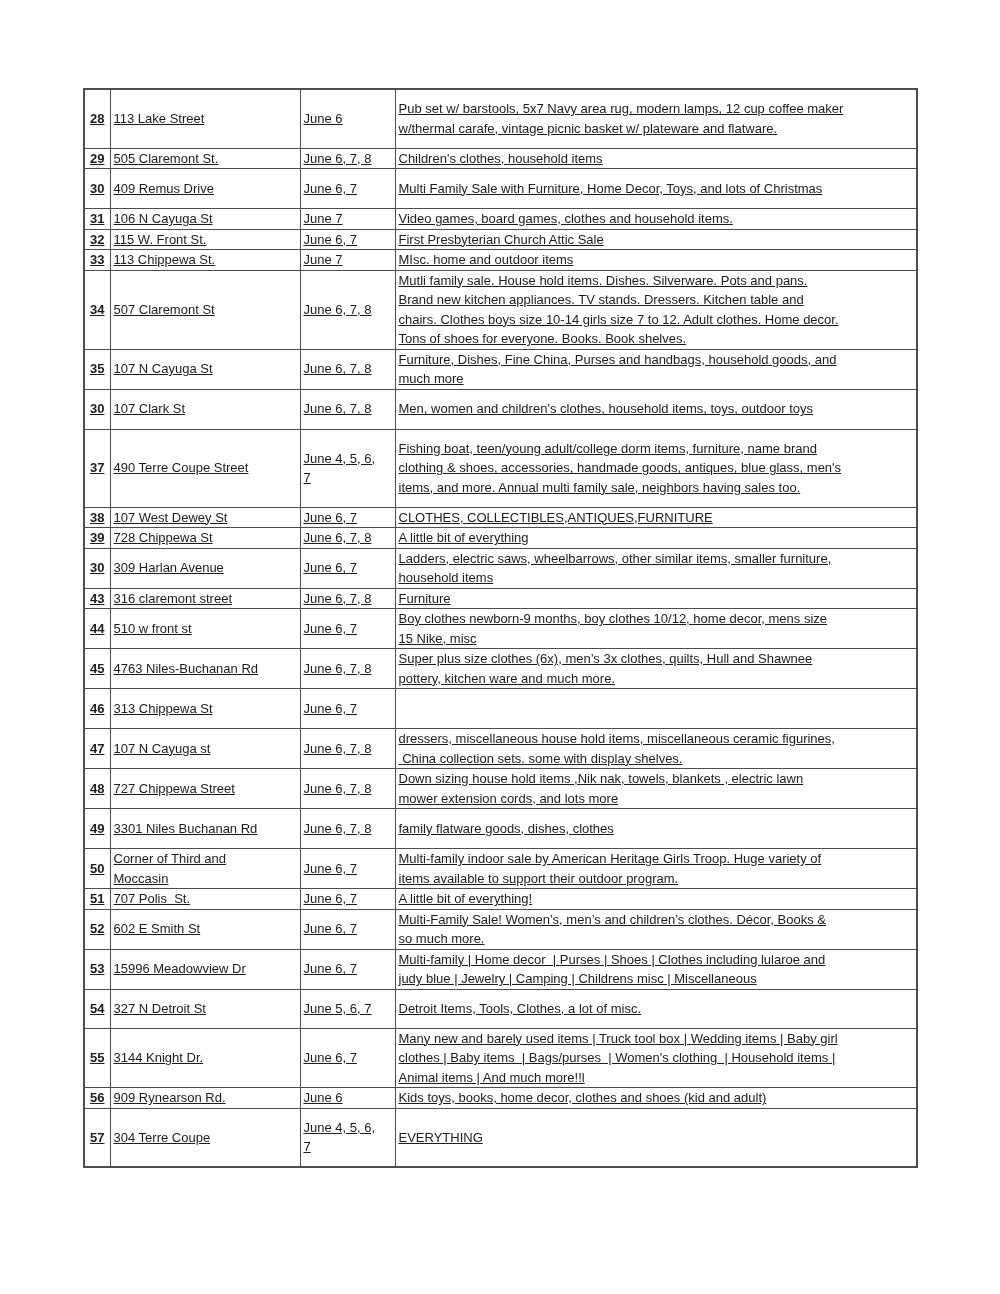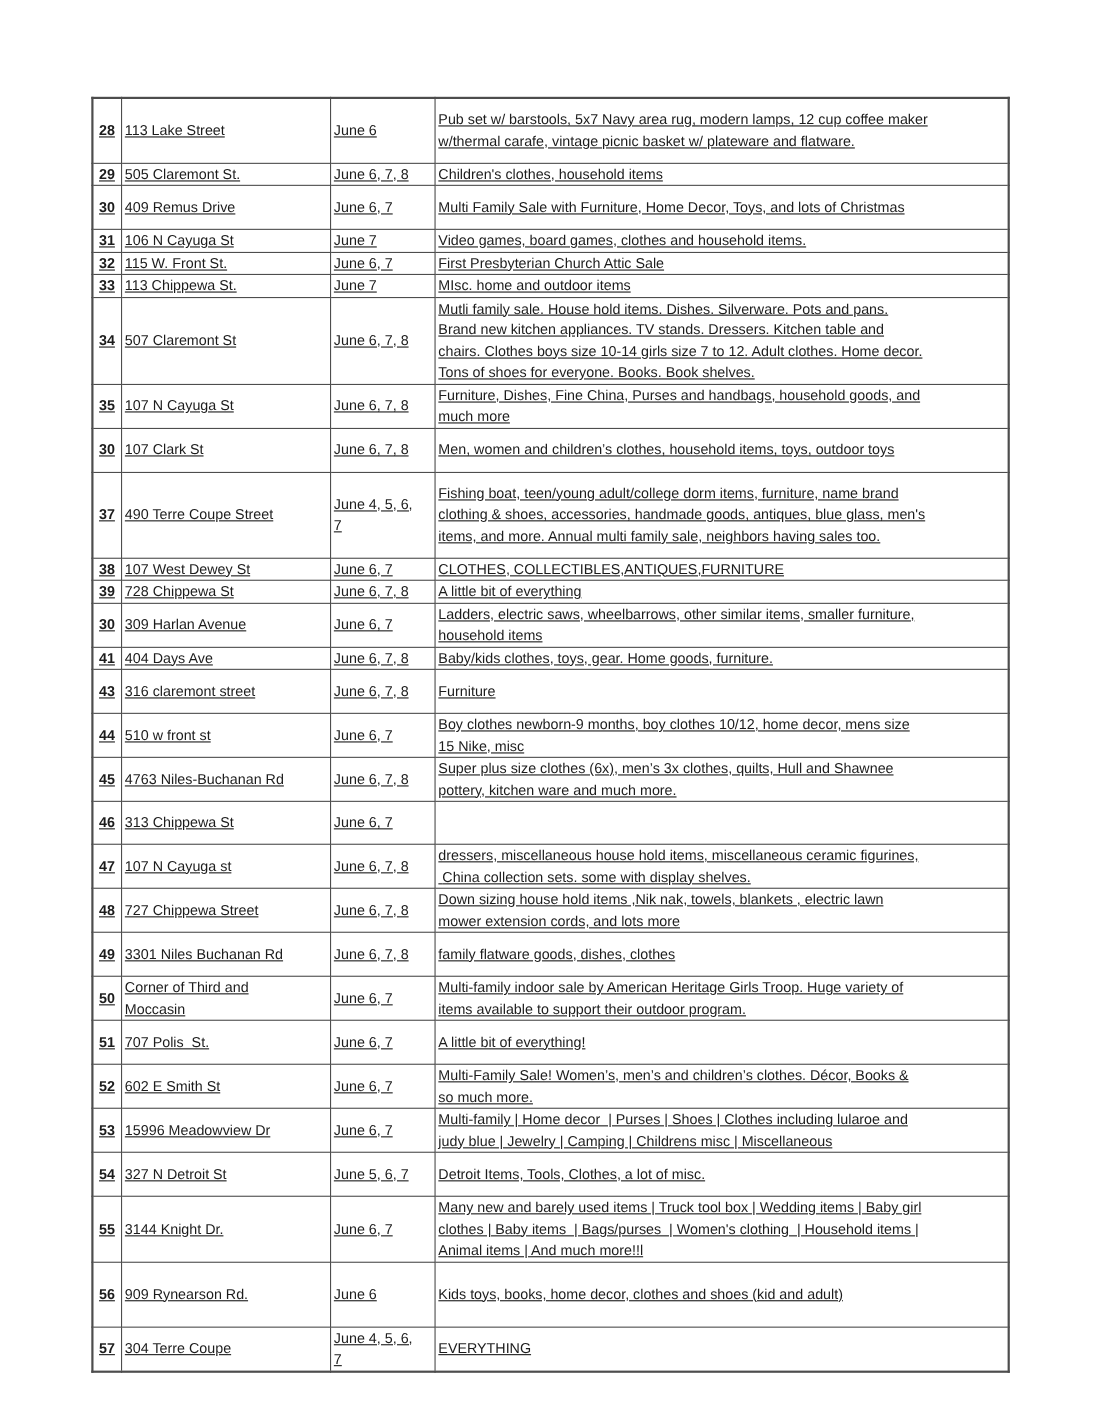--- a/index.html
+++ b/index.html
@@ -162,26 +162,20 @@
   </tr>
 
   <tr>
     <td class="c-num">30</td>
     <td class="c-addr">309 Harlan Avenue</td>
     <td class="c-dates">June 6, 7</td>
     <td class="c-desc">Ladders, electric saws, wheelbarrows, other similar items, smaller furniture,
 household items</td>
   </tr>
 
-  <tr>
-    <td class="c-num">41</td>
-    <td class="c-addr">404 Days Ave</td>
-    <td class="c-dates">June 6, 7, 8</td>
-    <td class="c-desc">Baby/kids clothes, toys, gear. Home goods, furniture.</td>
-  </tr>
 
 
   <tr>
     <td class="c-num">43</td>
     <td class="c-addr">316 claremont street</td>
     <td class="c-dates">June 6, 7, 8</td>
     <td class="c-desc">Furniture</td>
   </tr>
 
   <tr>

